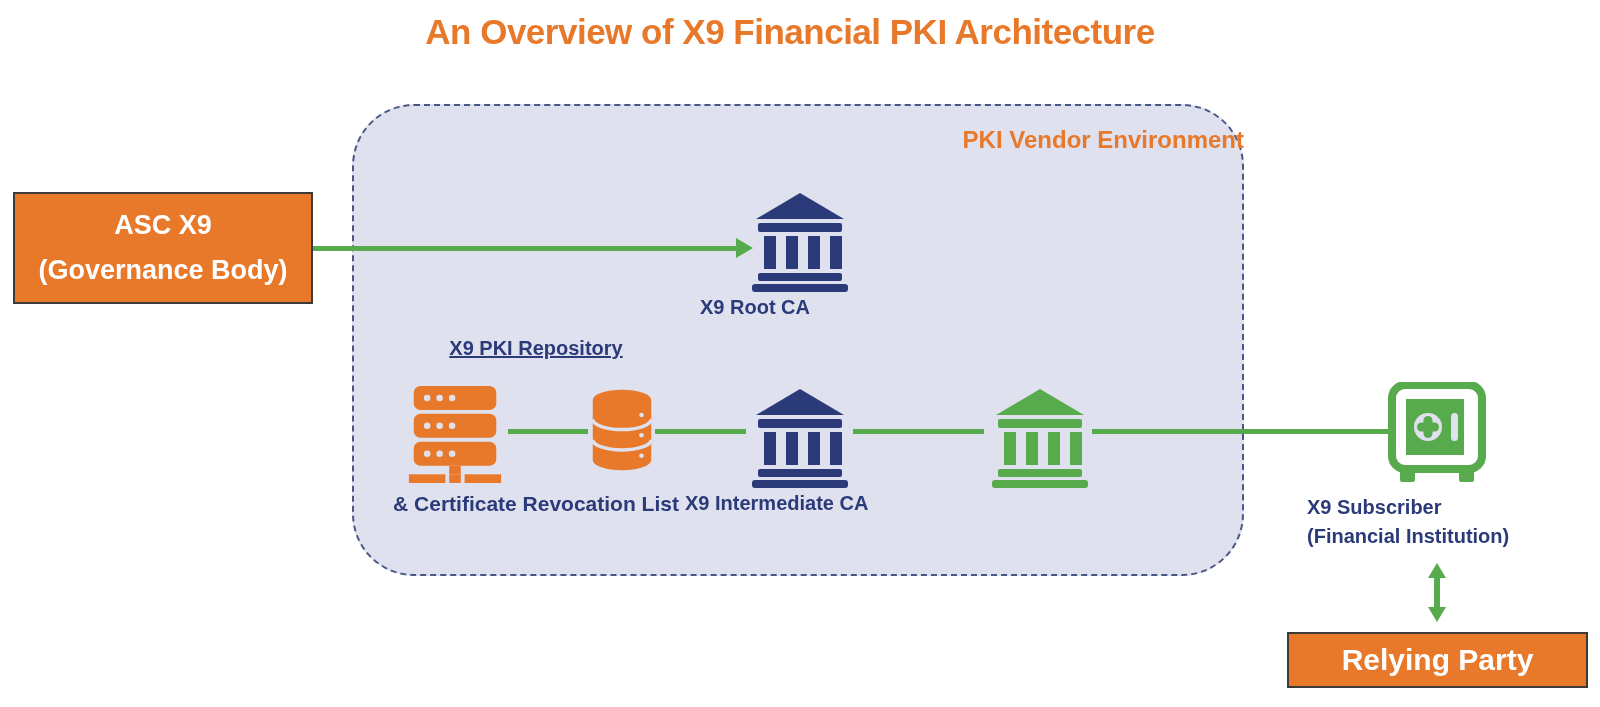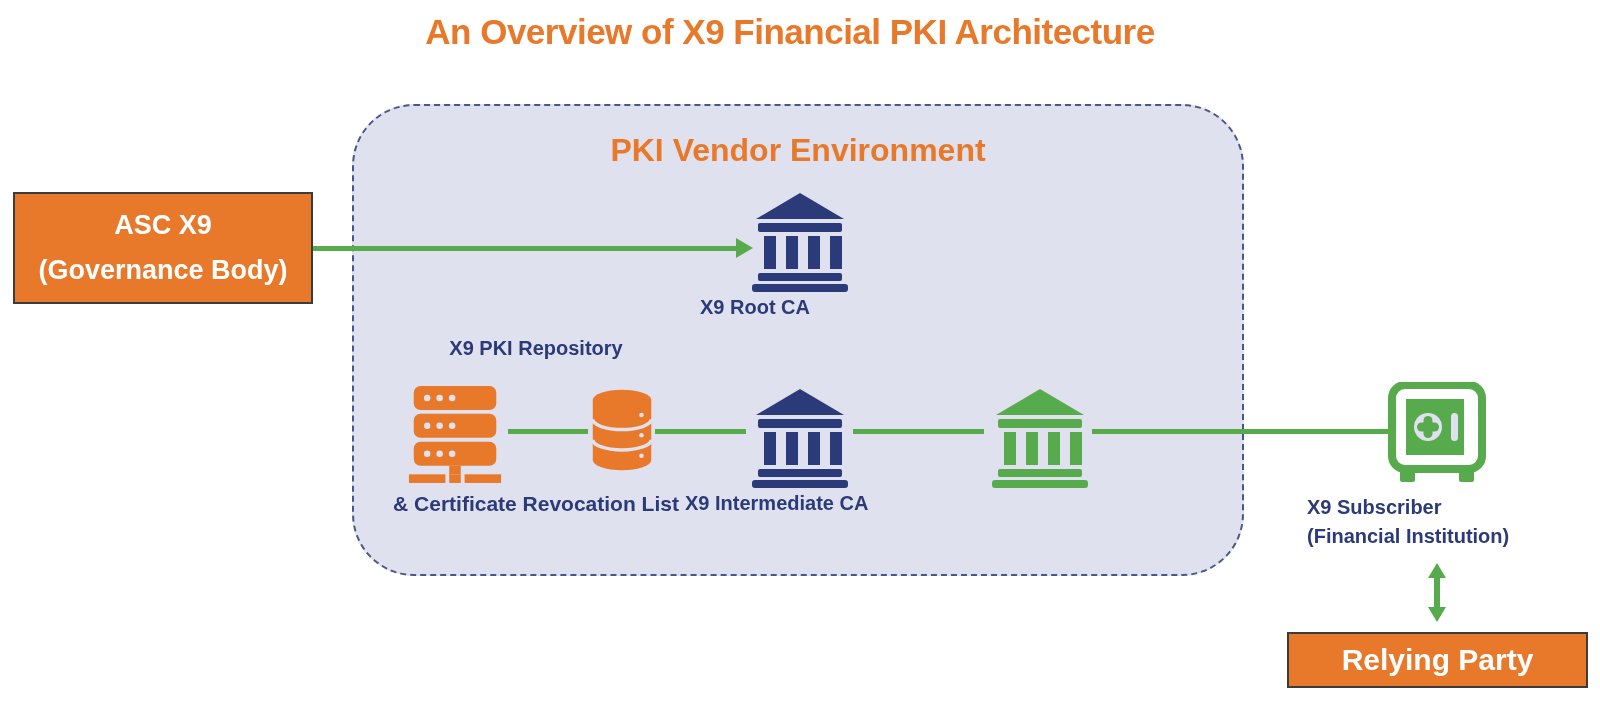--- a/index.html
+++ b/index.html
@@ -4,22 +4,22 @@
 <style>
   html,body{margin:0;padding:0;background:#ffffff;}
   body{font-family:"Liberation Sans", sans-serif; font-weight:bold;}
   .canvas{position:relative;width:1600px;height:707px;background:#fff;overflow:hidden;padding-left:8px;}
 
   .page-title{position:absolute;left:0;top:12px;width:1580px;text-align:center;
     font-size:35px;letter-spacing:-0.5px;color:var(--orange);}
 
   .vendor-env{position:absolute;left:352px;top:104px;width:888px;height:468px;
     background:var(--container-bg);border:2px dashed var(--container-border);border-radius:62px;}
-  .vendor-env-label{position:absolute;left:352px;top:132px;width:892px;text-align:center;
-    font-size:32px;color:var(--orange);}
+  .vendor-env-label{position:absolute;left:352px;top:126px;width:892px;text-align:right;
+    font-size:24px;color:var(--orange);}
 
   .org-box{position:absolute;background:var(--orange);border:2px solid var(--box-border);
     color:#fff;display:flex;flex-direction:column;align-items:center;justify-content:center;text-align:right;}
   .asc-box{left:13px;top:192px;width:296px;height:108px;font-size:27px;line-height:45px;}
   .relying-box{left:1287px;top:632px;width:297px;height:52px;font-size:30px;}
 
   .hline{position:absolute;height:5px;background:var(--green);}
   .arrow-right-head{position:absolute;width:0;height:0;
     border-top:10px solid transparent;border-bottom:10px solid transparent;
     border-left:17px solid var(--green);}
@@ -29,21 +29,21 @@
   .v-head-down{left:1428px;top:607px;border-top:15px solid var(--green);}
 
   .icon{position:absolute;}
   .navy{color:var(--navy);}
   .green{color:var(--green);}
   .orange{color:var(--orange);}
 
   .node-label{position:absolute;text-align:left;color:var(--navy);
     font-size:20px;line-height:29px;}
   .repo-title{position:absolute;left:416px;top:337px;width:240px;text-align:center;
-    color:var(--navy);font-size:20px;}
+    color:var(--navy);font-size:20px;text-decoration:underline;}
   .repo-caption{position:absolute;left:366px;top:489px;width:340px;text-align:center;
     color:var(--navy);font-size:21px;line-height:30px;}
 </style>
 </head>
 <body>
 
 <div class="canvas">
 
   <div class="page-title">An Overview of X9 Financial PKI Architecture</div>
 

